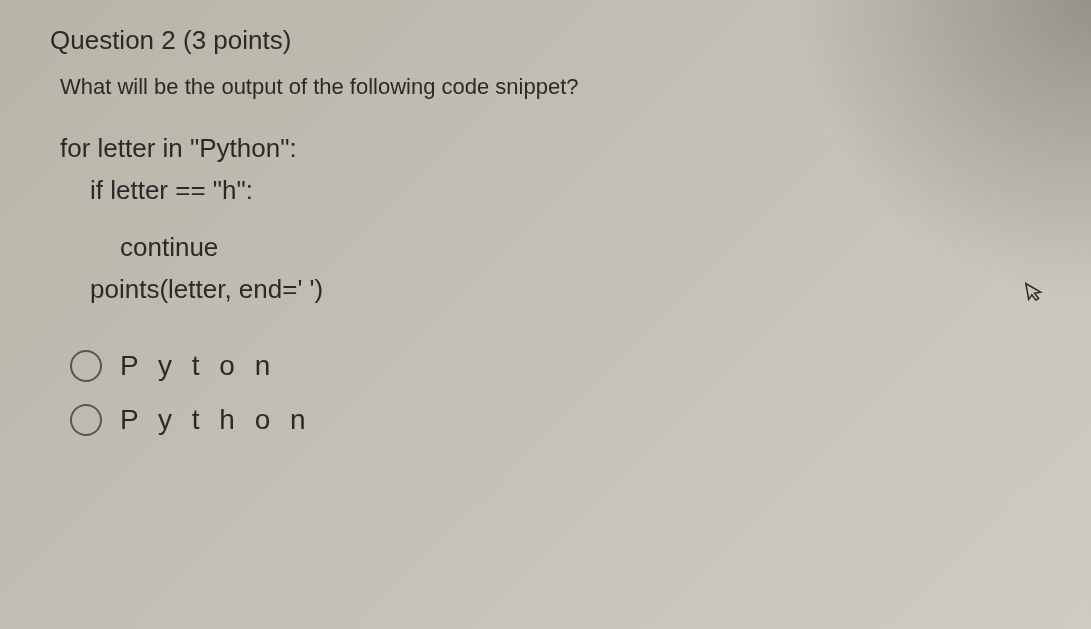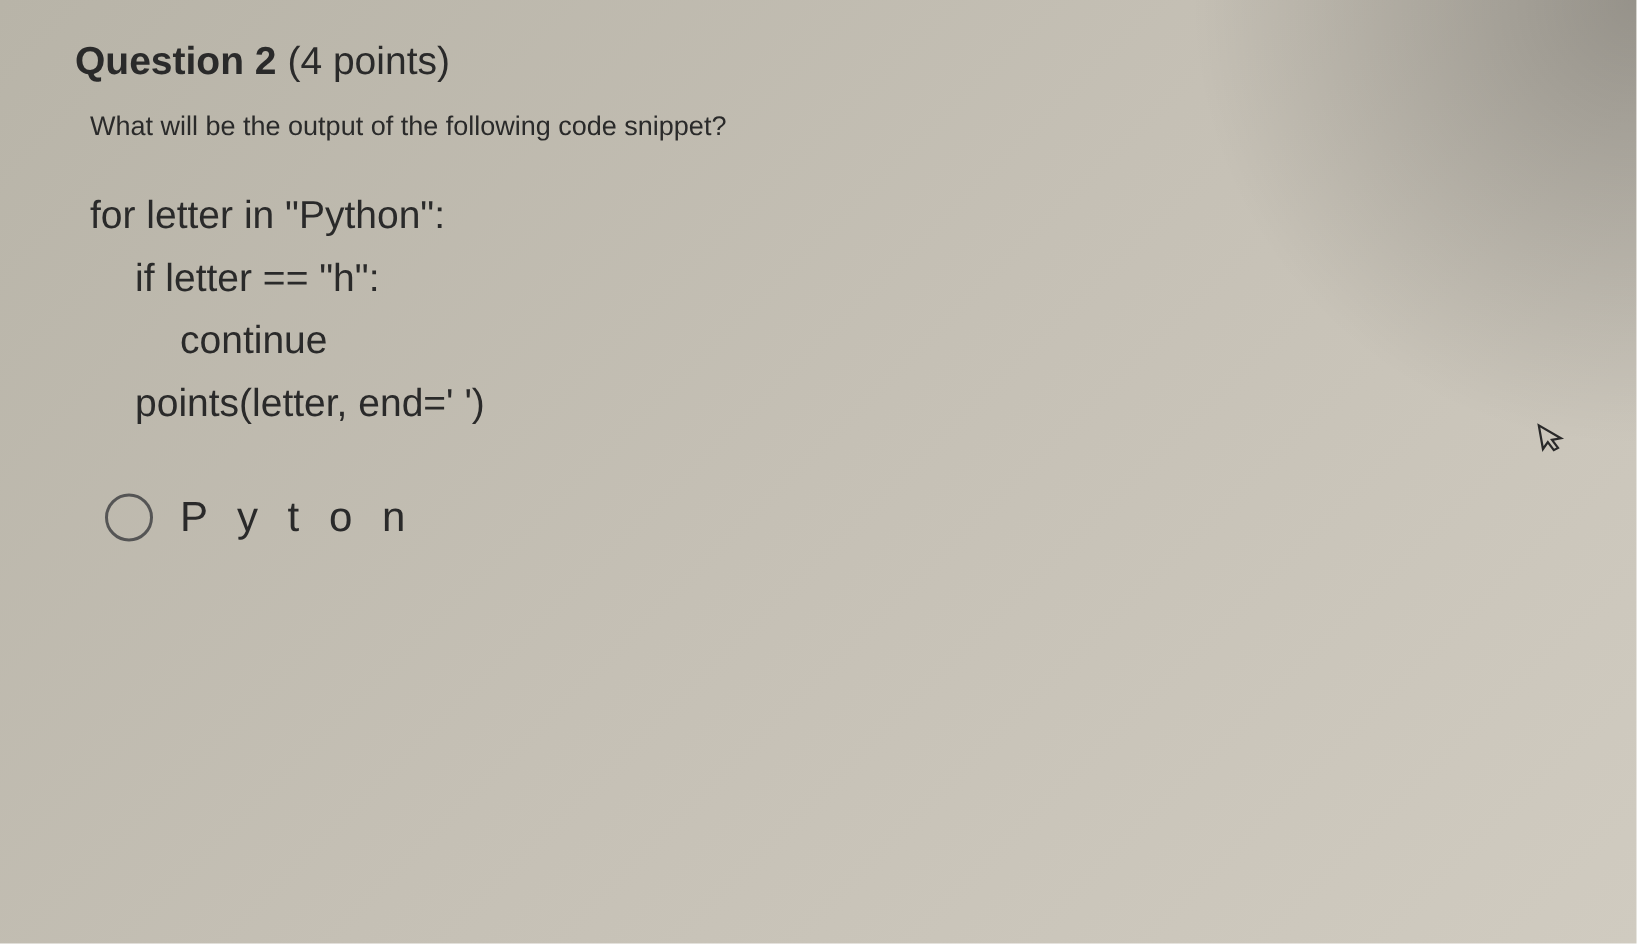--- a/index.html
+++ b/index.html
@@ -16,46 +16,47 @@
       color: #3a3a3a;
       position: relative;
       overflow: hidden;
     }
     .question-header {
       font-size: 26px;
       margin-bottom: 18px;
       color: #2a2a2a;
     }
     .question-number {
-      font-weight: bold;
+      font-weight: normal;
     }
     .question-points {
       font-weight: normal;
     }
     .question-prompt {
-      font-size: 18px;
+      font-size: 22px;
       margin-bottom: 28px;
       margin-left: 10px;
       color: #2a2a2a;
     }
     .code-block {
       font-size: 26px;
       margin-left: 10px;
       margin-bottom: 40px;
       line-height: 1.6;
       color: #2a2a2a;
     }
     .code-line {
       display: block;
     }
     .indent-1 {
       padding-left: 30px;
     }
     .indent-2 {
       padding-left: 60px;
+      margin-top: 16px;
     }
     .options {
       margin-left: 20px;
     }
     .option {
       display: flex;
       margin-bottom: 22px;
       cursor: pointer;
     }
     .radio {
@@ -90,36 +91,40 @@
       pointer-events: none;
     }
   </style>
 </head>
 <body>
 
 <div class="vignette"></div>
 
 <div class="question-header">
   <span class="question-number">Question 2</span>
-  <span class="question-points">(4 points)</span>
+  <span class="question-points">(3 points)</span>
 </div>
 
 <div class="question-prompt">What will be the output of the following code snippet?</div>
 
 <div class="code-block">
   <span class="code-line">for letter in "Python":</span>
   <span class="code-line indent-1">if letter == "h":</span>
   <span class="code-line indent-2">continue</span>
   <span class="code-line indent-1">points(letter, end=' ')</span>
 </div>
 
 <div class="options">
   <div class="option">
     <div class="radio"></div>
     <span class="option-text">P y t o n</span>
   </div>
+  <div class="option">
+    <div class="radio"></div>
+    <span class="option-text">P y t h o n</span>
+  </div>
 </div>
 
 <div class="cursor">
   <svg width="20" height="24" viewBox="0 0 20 24">
     <path d="M 2 2 L 2 18 L 6 14 L 9 20 L 12 19 L 9 13 L 15 13 Z" fill="none" stroke="#2a2a2a" stroke-width="1.5"></path>
   </svg>
 </div>
 
 </body></html>

